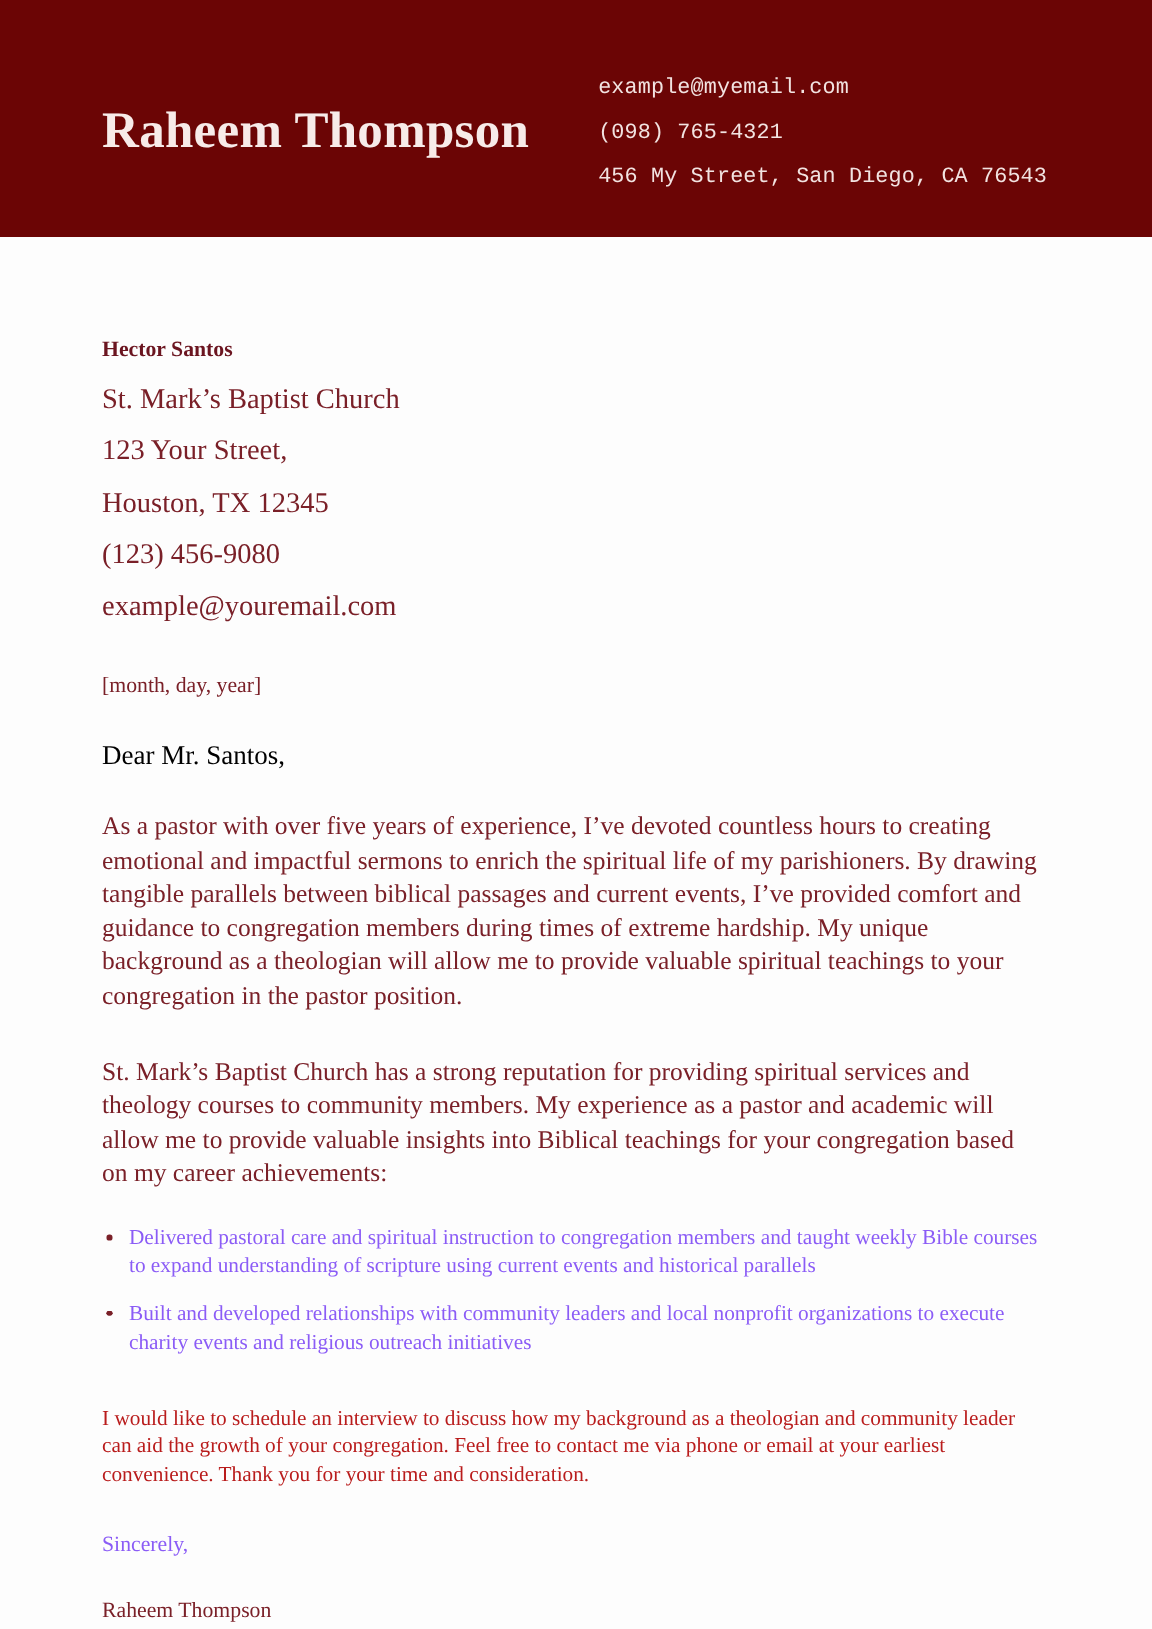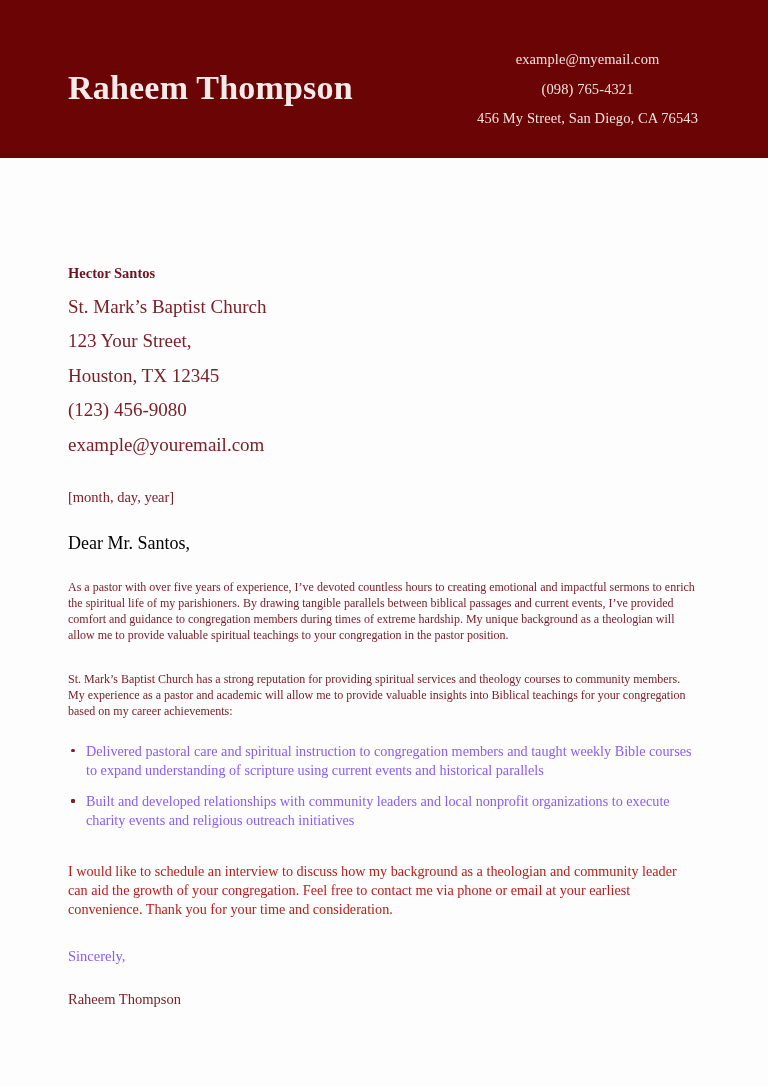--- a/index.html
+++ b/index.html
@@ -43,22 +43,23 @@
     color: #f7ebe9;
     letter-spacing: 0.2px;
     line-height: 1.1;
     white-space: nowrap;
     margin-top: 18px;
   }
 
   .header-contact {
     display: flex;
     flex-direction: column;
-    align-items: center;
+    align-items: flex-start;
     margin-top: 20px;
+    font-family: Liberation Mono, monospace;
   }
 
   .header-contact-line {
     font-size: 14.5px;
     color: #f2e3e1;
     line-height: 1;
     margin-bottom: 15px;
     white-space: nowrap;
     letter-spacing: 0.1px;
   }
@@ -68,21 +69,20 @@
 
   
   .letter-body {
     position: absolute;
     top: 158px;
     left: 0;
     width: 768px;
     box-sizing: border-box;
     padding: 68px 71px 0 68px;
     color: #7a2028;
-    margin-top: 40px;
   }
 
   .recipient-block {
     margin-bottom: 0;
   }
 
   .recipient-name {
     font-size: 14.5px;
     font-weight: bold;
     color: #6b1520;
@@ -105,21 +105,21 @@
   }
 
   .salutation {
     font-size: 18px;
     color: #000000;
     line-height: 1;
     margin-top: 30px;
   }
 
   .body-paragraph {
-    font-size: 12px;
+    font-size: 17px;
     color: #7a2028;
     line-height: 1.33;
     margin-top: 28px;
     text-align: left;
   }
 
   .achievements-list {
     list-style: none;
     margin: 22px 0 0 0;
     padding: 0;

